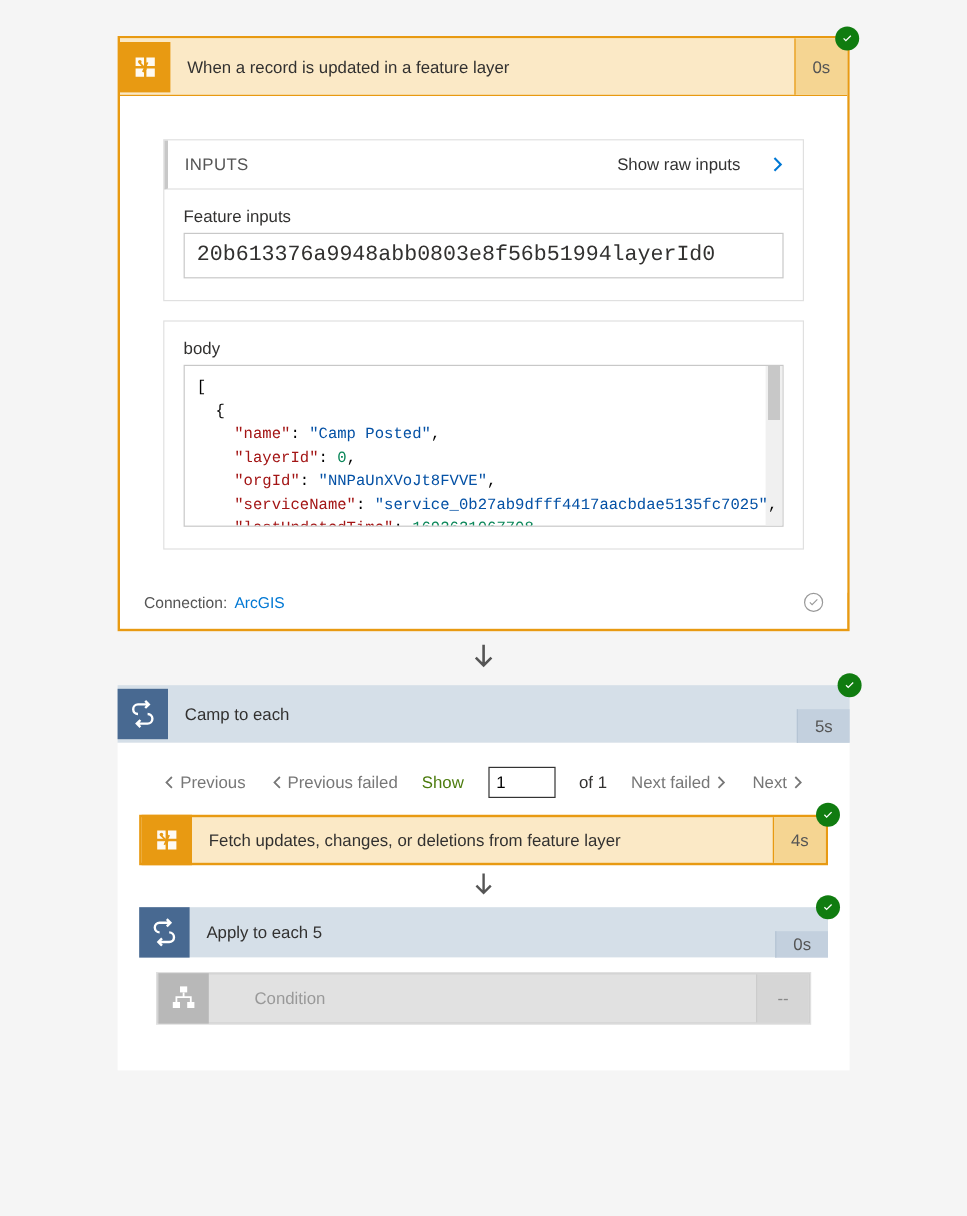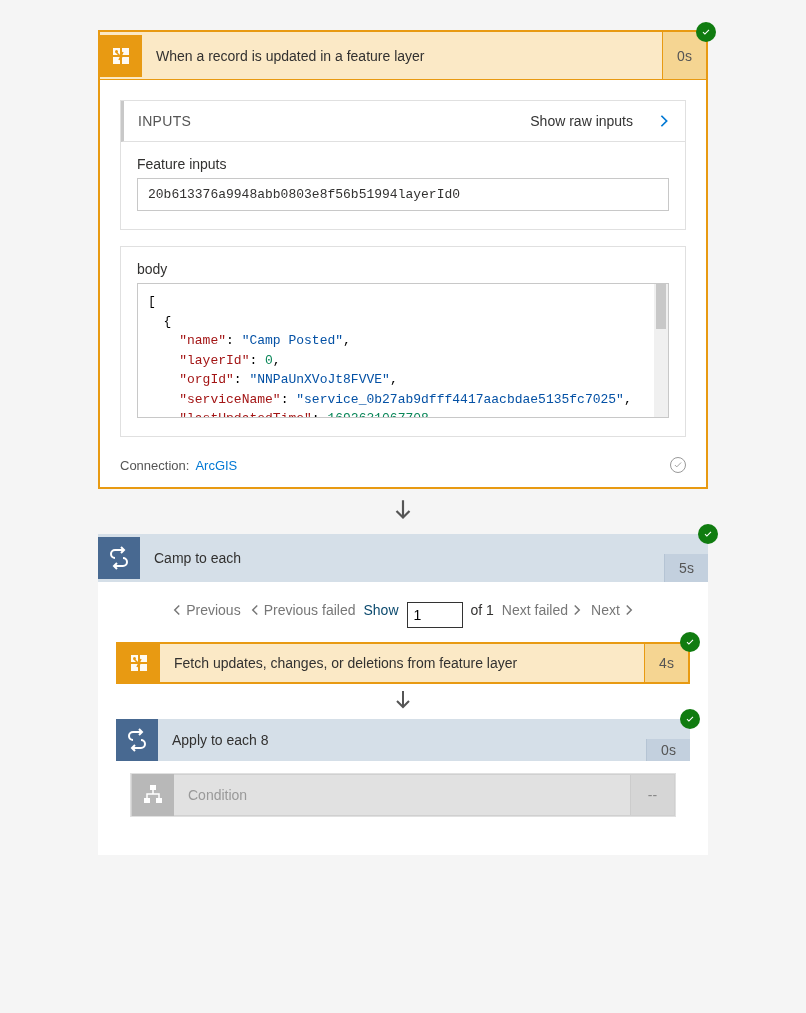--- a/index.html
+++ b/index.html
@@ -37,21 +37,21 @@
 }
 .status-badge svg { width: 12px; height: 12px; }
 .card-orange { border: 2px solid #e89a12; }
 .card-header {
   display: flex;
   align-items: center;
   height: 48px;
 }
 .card-header.orange-h { background: #fbe9c6; border-bottom: 1px solid #e89a12; }
 .card-header.blue-h { background: #d5dfe8; }
-.card-header.grey-h { background: #e1e1e1; border: 1px solid #d0d0d0; }
+.card-header.grey-h { background: #e1e1e1; border: 1px solid #d0d0d0; gap: 24px; }
 .card-icon {
   width: 42px;
   height: 42px;
   display: flex;
   align-items: center;
   justify-content: center;
   flex-shrink: 0;
 }
 .card-icon.orange-i { background: #e89a12; }
 .card-icon.blue-i { background: #486991; }
@@ -71,21 +71,21 @@
   align-self: stretch;
   display: flex;
   align-items: center;
   justify-content: center;
 }
 .card-duration.orange-d { border-left: 1px solid #e89a12; background: #f5d592; }
 .card-duration.blue-d { border-left: 1px solid #b5c4d4; background: #c3d0de; margin-top: 20px; }
 .card-duration.grey-d { border-left: 1px solid #ccc; background: #d6d6d6; color: #888; }
 .card-body {
   background: #fff;
-  padding: 20px;
+  padding: 36px;
 }
 .section-box {
   border: 1px solid #e0e0e0;
   margin-bottom: 16px;
 }
 .section-header {
   display: flex;
   align-items: center;
   padding: 12px 14px;
   border-bottom: 1px solid #e0e0e0;
@@ -109,21 +109,21 @@
 .section-content { padding: 14px 16px 18px 16px; }
 .field-label {
   font-size: 14px;
   color: #323130;
   margin-bottom: 6px;
 }
 .field-input {
   border: 1px solid #c8c8c8;
   padding: 8px 10px;
   font-family: "Consolas", "Courier New", monospace;
-  font-size: 13px;
+  font-size: 18px;
   color: #323130;
   background: #fff;
 }
 .code-box {
   border: 1px solid #c8c8c8;
   padding: 8px 10px;
   font-family: "Consolas", "Courier New", monospace;
   font-size: 13px;
   line-height: 1.5;
   white-space: pre;
@@ -174,35 +174,35 @@
   width: 610px;
   position: relative;
 }
 .loop-body {
   background: #fff;
   border-top: none;
   padding: 14px 18px 24px 18px;
 }
 .pager {
   display: flex;
-  align-items: flex-start;
+  align-items: center;
   justify-content: center;
-  gap: 8px;
+  gap: 20px;
   padding: 6px 0 14px 0;
   font-size: 14px;
   color: #777;
 }
 .pager .nav-item {
   display: flex;
   align-items: center;
   gap: 3px;
   cursor: default;
 }
 .pager .nav-item svg { width: 12px; height: 12px; }
-.pager .show-lbl { color: #0c4a6e; }
+.pager .show-lbl { color: #4d7c0f; }
 .pager-input {
   width: 56px;
   height: 26px;
   border: 1px solid #333;
   text-align: left;
   padding-left: 6px;
   font-size: 14px;
 }
 .nested-card {
   width: 100%;
@@ -370,21 +370,21 @@
           <svg viewBox="0 0 16 16">
               <path fill="currentColor" d="M6.5 11.5l-3-3 1-1 2 2 5-5 1 1z"></path>
             </svg>
         </div>
         <div class="nested-header blue-h card-header">
           <div class="card-icon blue-i">
             <svg viewBox="0 0 24 24">
                 <path fill="none" stroke="#fff" stroke-width="2" d="M17 4h-9a4 4 0 000 8M7 20h9a4 4 0 000-8M14 1l3 3-3 3M10 23l-3-3 3-3"></path>
               </svg>
           </div>
-          <div class="card-title">Apply to each 8</div>
+          <div class="card-title">Apply to each 5</div>
           <div class="card-duration blue-d">0s</div>
         </div>
         <div style="background:#fff;padding:10px 14px 14px 14px">
           <div class="cond-row">
             <div class="card-header grey-h nested-header">
               <div class="card-icon grey-i">
                 <svg viewBox="0 0 24 24">
                     <rect x="9" y="2" width="6" height="5" fill="#fff"></rect>
                     <path stroke="#fff" stroke-width="1.5" fill="none" d="M12 7v4M12 11h-6v4M12 11h6v4"></path>
                     <rect x="3" y="15" width="6" height="5" fill="#fff"></rect>

